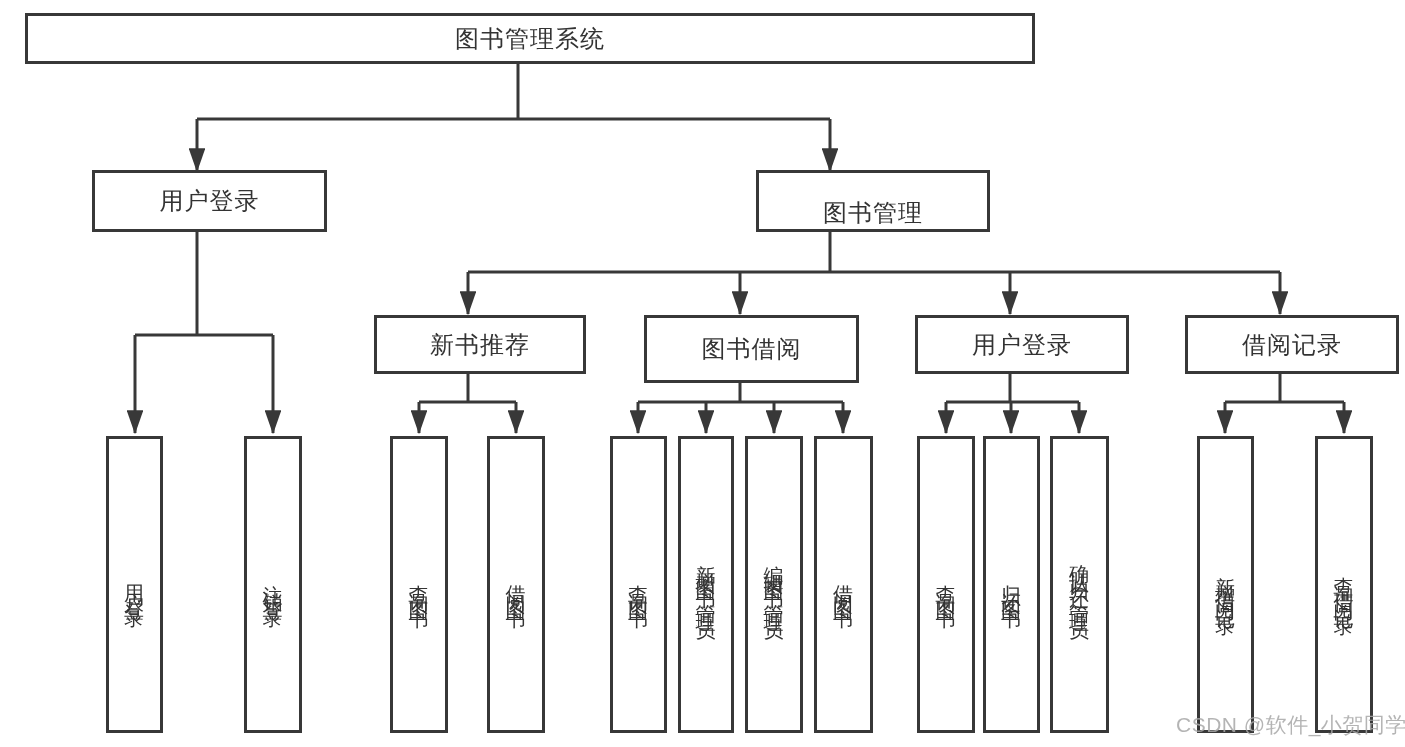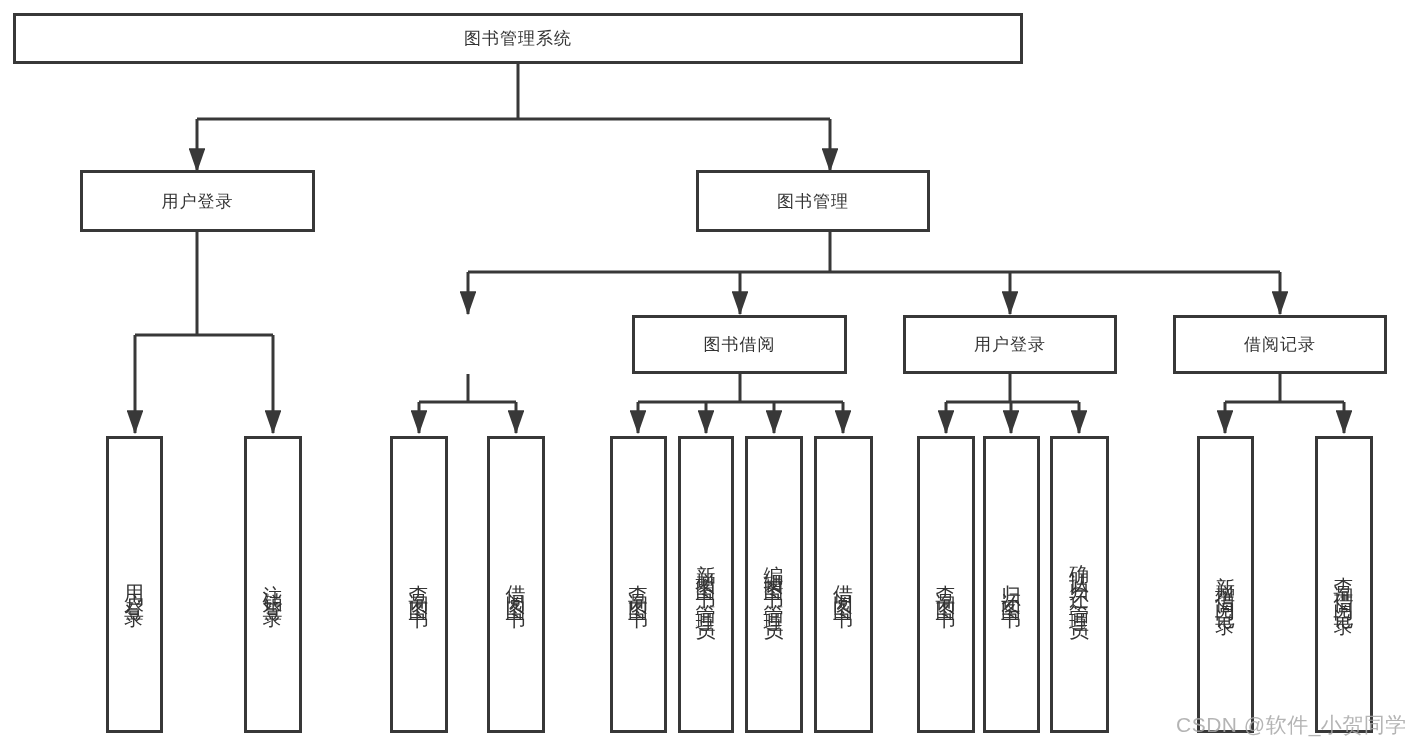--- a/index.html
+++ b/index.html
@@ -11,21 +11,21 @@
   body{width:1405px;height:747px;position:relative;overflow:hidden;
        font-family:"Liberation Sans","DejaVu Sans",sans-serif;}
   .canvas{position:absolute;inset:0;}
   svg.wires{position:absolute;left:0;top:0;color:var(--line);}
   .box{
     position:absolute;box-sizing:border-box;background:#ffffff;
     border:3px solid var(--line);
     display:flex;align-items:center;justify-content:center;
     color:var(--text);
   }
-  .hbox{font-size:17px;letter-spacing:1px;}
+  .hbox{font-size:24px;letter-spacing:1px;margin-left:12px;}
   .leaf span{
     writing-mode:vertical-rl;text-orientation:mixed;
     font-size:20px;line-height:1;letter-spacing:8px;
     white-space:nowrap;color:var(--text);
   }
   .watermark{
     position:absolute;left:1176px;top:711px;
     font-size:21px;letter-spacing:0.5px;
     color:var(--wm);opacity:0.85;z-index:5;
     white-space:nowrap;
@@ -74,25 +74,28 @@
     </g>
   </svg>
 
   <div class="box hbox" style="left:13px;top:13px;width:1010px;height:51px;">
     <span>图书管理系统</span>
   </div>
 
   <div class="box hbox" style="left:80px;top:170px;width:235px;height:62px;">
     <span>用户登录</span>
   </div>
-  <div class="box hbox" style="left:696px;top:170px;width:234px;height:62px;">
+  <div class="box hbox" style="left:744px;top:170px;width:234px;height:62px;align-items:flex-end;">
     <span>图书管理</span>
   </div>
 
-  <div class="box hbox" style="left:632px;top:315px;width:215px;height:59px;">
+  <div class="box hbox" style="left:362px;top:315px;width:212px;height:59px;">
+    <span>新书推荐</span>
+  </div>
+  <div class="box hbox" style="left:632px;top:315px;width:215px;height:68px;">
     <span>图书借阅</span>
   </div>
   <div class="box hbox" style="left:903px;top:315px;width:214px;height:59px;">
     <span>用户登录</span>
   </div>
   <div class="box hbox" style="left:1173px;top:315px;width:214px;height:59px;">
     <span>借阅记录</span>
   </div>
 
   <div class="box leaf" style="left:106px;top:436px;width:57px;height:297px;">

